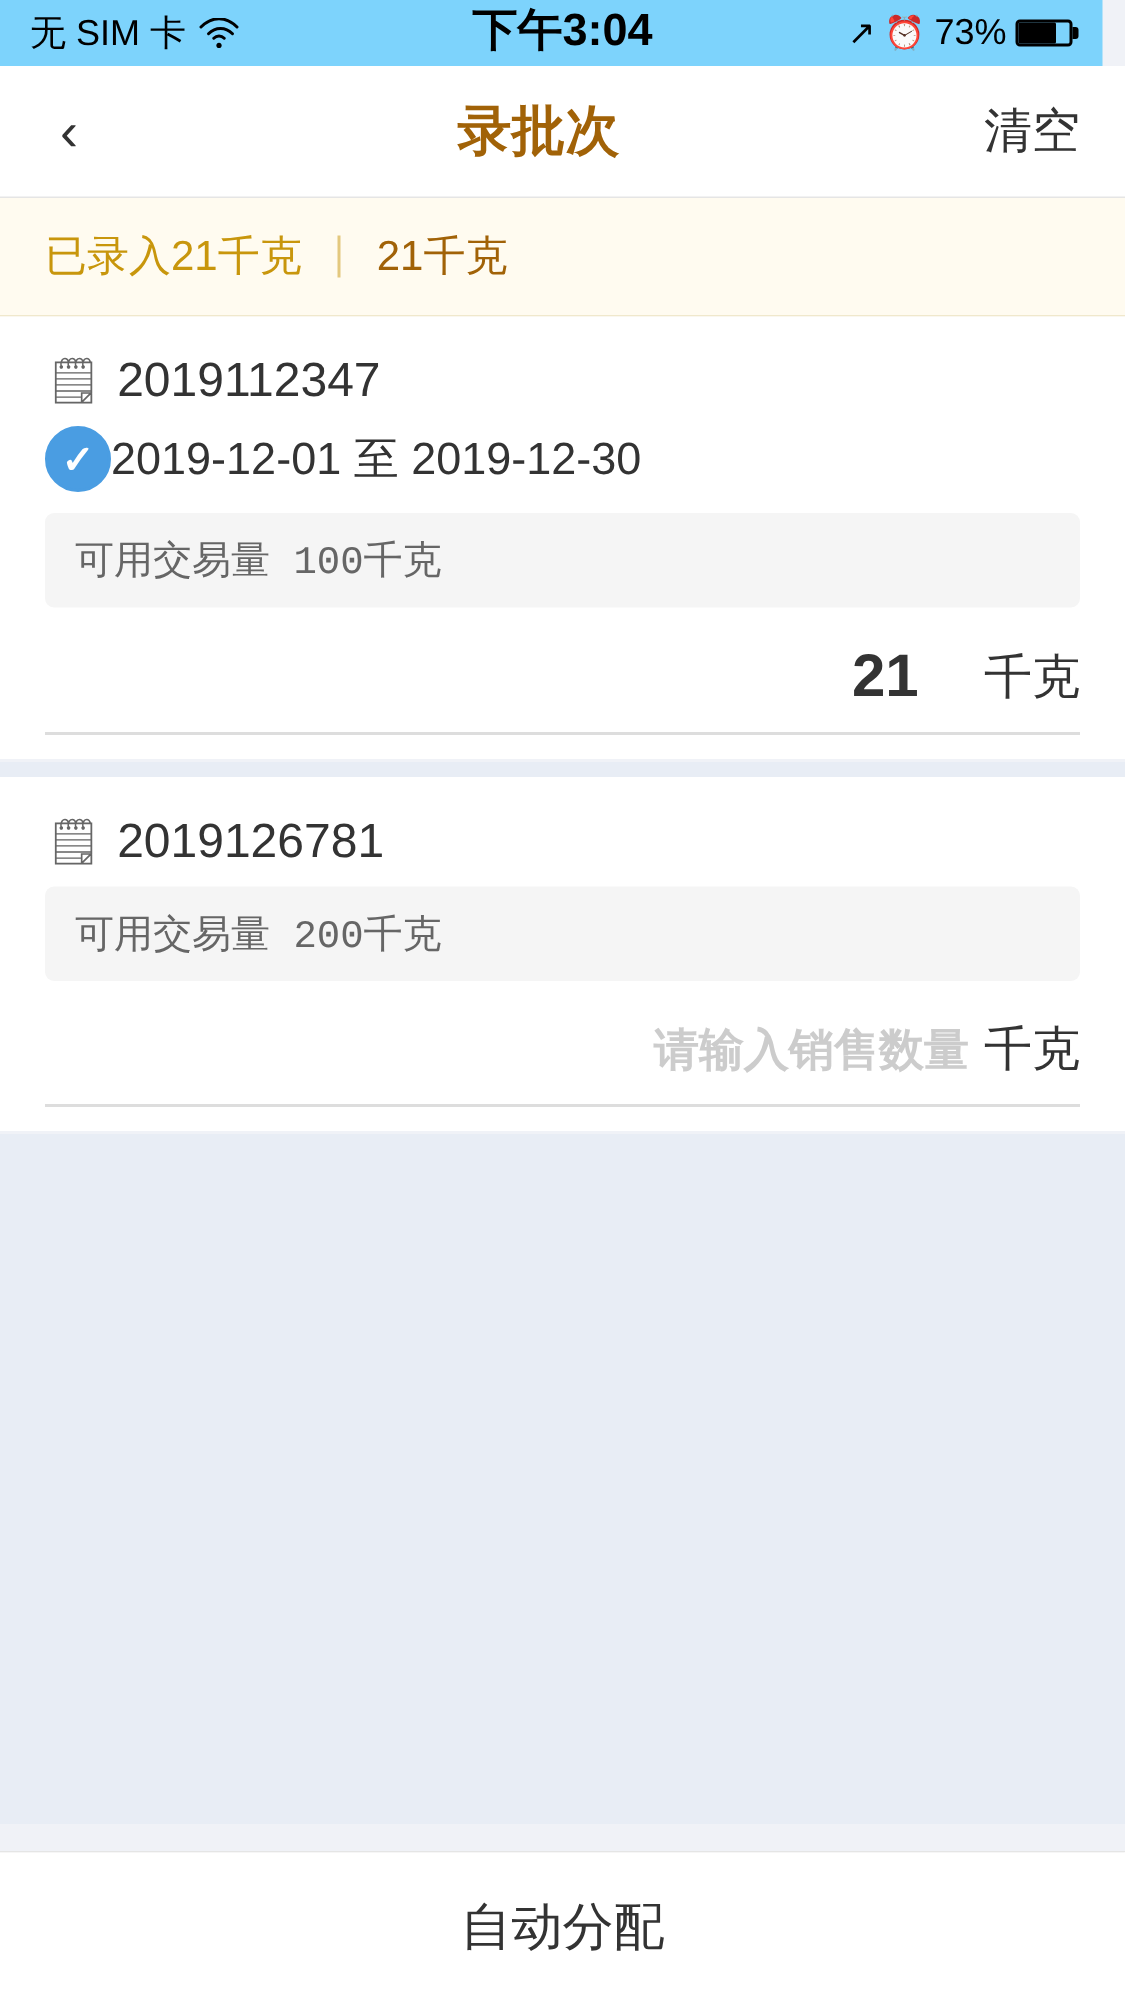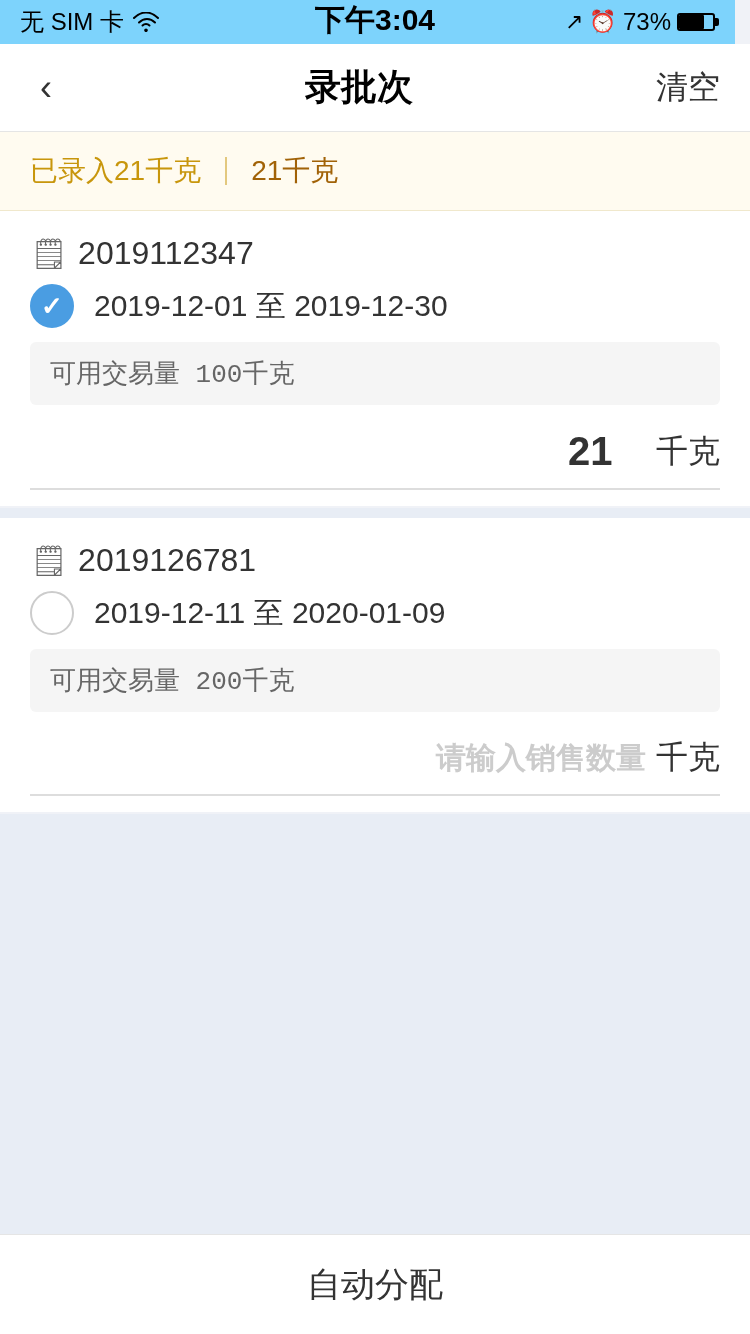--- a/index.html
+++ b/index.html
@@ -82,21 +82,21 @@
     }
     .nav-back {
       font-size: 36px;
       color: #333;
       cursor: pointer;
       padding: 10px;
     }
     .nav-title {
       font-size: 36px;
       font-weight: 600;
-      color: #000000;
+      color: #a16207;
     }
     .nav-clear {
       font-size: 32px;
       color: #333;
       cursor: pointer;
     }
 
     
     .summary-banner {
       background: #fffbf0;
@@ -141,21 +141,20 @@
     }
     .card-id {
       font-size: 32px;
       color: #333;
       font-weight: 500;
     }
 
     .card-row {
       display: flex;
       align-items: center;
-      gap: 20px;
       margin-bottom: 14px;
     }
 
     .radio-circle {
       width: 44px;
       height: 44px;
       border-radius: 50%;
       border: 2px solid #ccc;
       display: flex;
       align-items: center;
@@ -323,24 +322,20 @@
 <div style="height: 10px; background: #e8edf5;"></div>
 
 <div class="card-section">
   <div class="card" style="padding-bottom:0;">
 
     <div class="card-header">
       <span class="card-icon">🗒</span>
       <span class="card-id">2019126781</span>
     </div>
 
-    <div class="card-row">
-      <div class="radio-circle"></div>
-      <span class="date-range">2019-12-11 至 2020-01-09</span>
-    </div>
 
     <div class="avail-bar">可用交易量 200千克</div>
 
     <div class="quantity-row">
       <span class="quantity-input placeholder">请输入销售数量</span>
       <span class="quantity-unit">千克</span>
     </div>
     <div class="quantity-divider"></div>
     <div style="height:16px;"></div>
   </div>

